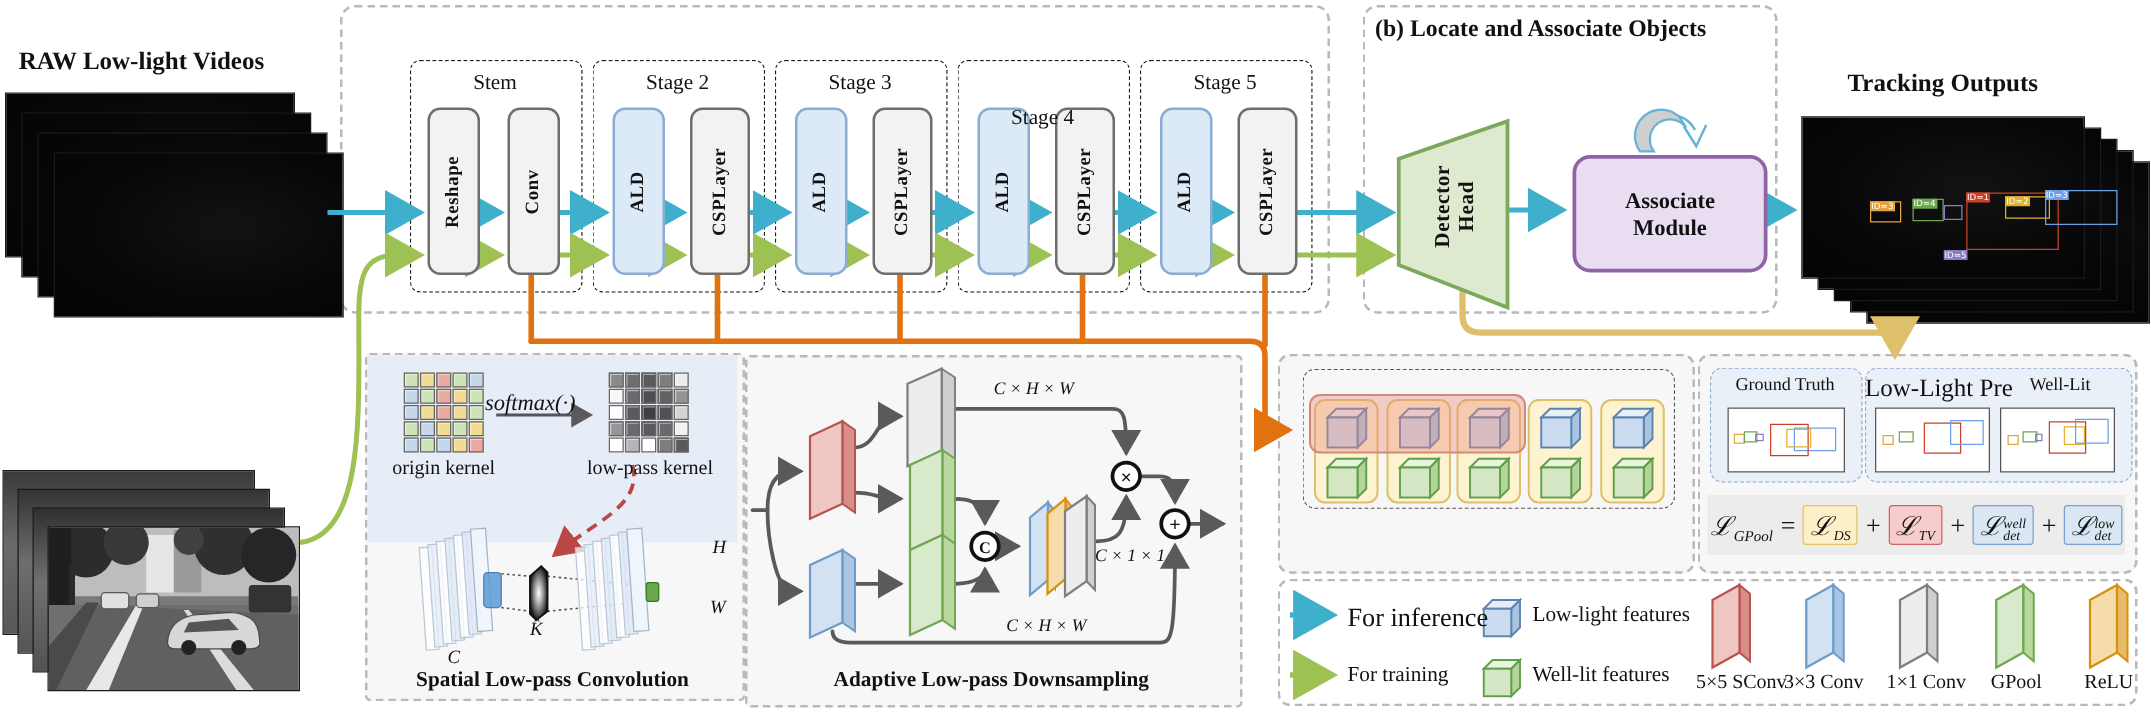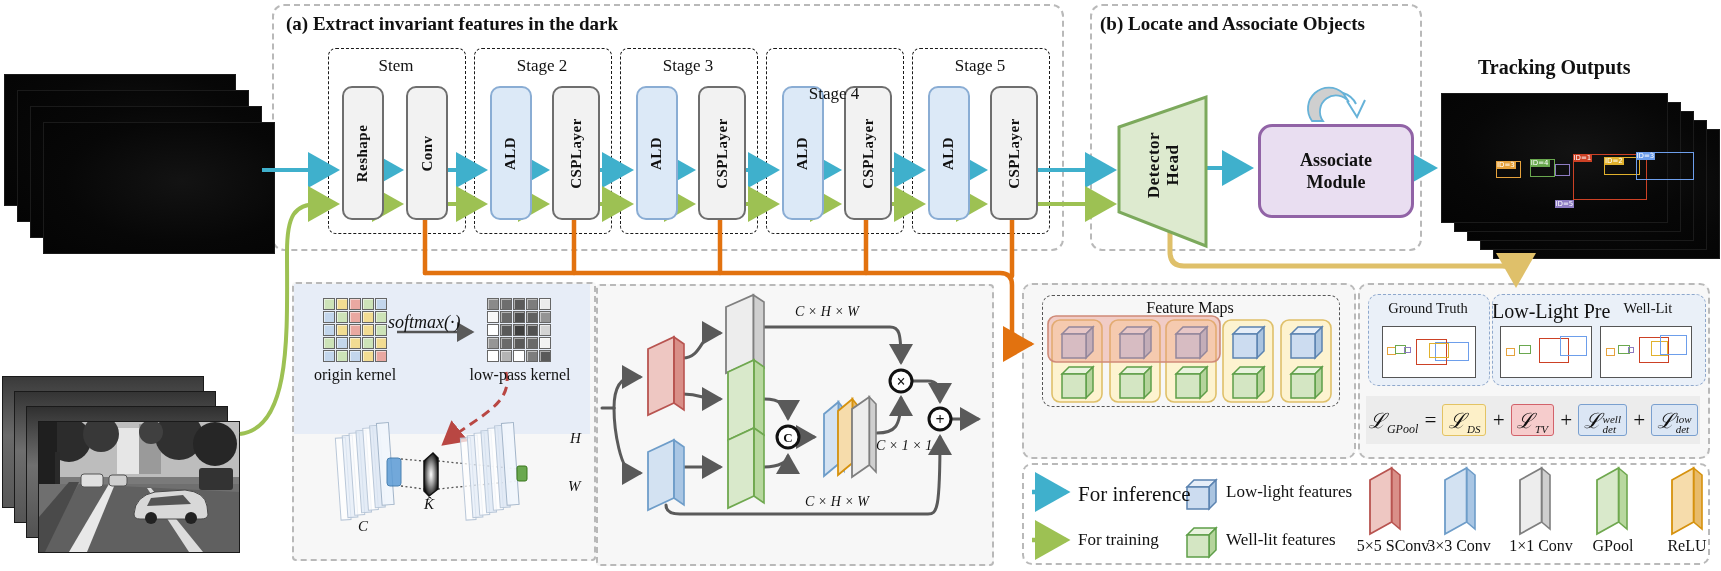--- a/index.html
+++ b/index.html
@@ -448,22 +448,22 @@
 
   <div class="dhlabel" style="left:1119px;top:110px;width:88px;height:110px;">
     <span class="vlabel"><span>Detector</span><br>
     <span>Head</span></span>
   </div>
   <div class="amod" style="left:1258px;top:124px;width:150px;height:88px;">
     <span>Associate</span>
     <span>Module</span>
   </div>
 
+  <div class="bigtitle" style="left:15px;top:38px;">RAW Low-light Videos</div>
   <div class="bigtitle" style="left:1478px;top:56px;">Tracking Outputs</div>
-  <div class="ptitle" style="left:286px;top:13px;">(a) Extract invariant features in the dark</div>
   <div class="ptitle" style="left:1100px;top:13px;">(b) Locate and Associate Objects</div>
 
   <div class="kgrid" style="left:323px;top:298px;" id="origin-grid">
       <div class="kcell" style="background: rgb(205, 227, 184);"></div>
       <div class="kcell" style="background: rgb(242, 220, 146);"></div>
       <div class="kcell" style="background: rgb(233, 168, 161);"></div>
       <div class="kcell" style="background: rgb(205, 227, 184);"></div>
       <div class="kcell" style="background: rgb(195, 214, 236);"></div>
       <div class="kcell" style="background: rgb(195, 214, 236);"></div>
       <div class="kcell" style="background: rgb(205, 227, 184);"></div>
@@ -513,26 +513,27 @@
       <div class="kcell" style="background: rgb(125, 125, 125);"></div>
       <div class="kcell" style="background: rgb(90, 90, 90);"></div>
     </div>
   <div class="lbl ital" style="left:388px;top:312px;font-size:18px;">softmax(·)</div>
   <div class="lbl" style="left:300px;top:366px;width:110px;text-align:center;font-size:16px;">origin kernel</div>
   <div class="lbl" style="left:458px;top:366px;width:124px;text-align:center;font-size:16px;">low-pass kernel</div>
   <div class="lbl ital" style="left:424px;top:496px;font-size:15px;">K̂</div>
   <div class="lbl ital" style="left:358px;top:518px;font-size:15px;">C</div>
   <div class="lbl ital" style="left:570px;top:430px;font-size:15px;">H</div>
   <div class="lbl ital" style="left:568px;top:478px;font-size:15px;">W</div>
+  <div class="lbl center" style="left:292px;top:534px;width:300px;font-weight:bold;font-size:17px;">Spatial Low-pass Convolution</div>
 
   <div class="lbl ital" style="left:795px;top:304px;font-size:14px;">C × H × W</div>
   <div class="lbl ital" style="left:876px;top:438px;font-size:14px;">C × 1 × 1</div>
   <div class="lbl ital" style="left:805px;top:494px;font-size:14px;">C × H × W</div>
-
-  <div class="lbl center" style="left:1042px;top:299px;width:296px;font-size:16px;">Feature Maps</div>
+  <div class="lbl center" style="left:596px;top:534px;width:394px;font-weight:bold;font-size:17px;">Adaptive Low-pass Downsampling</div>
+
 
   <div class="lbl center" style="left:1368px;top:300px;width:120px;font-size:14.5px;">Ground Truth</div>
   <div class="lbl center" style="left:1492px;top:300px;width:106px;font-size:20px;">Low-Light Pre</div>
   <div class="lbl center" style="left:1598px;top:300px;width:100px;font-size:14.5px;">Well-Lit</div>
   <div class="minframe" id="gt-frame" style="left:1382px;top:326px;width:92px;height:50px;">
       <div class="mbox" style="left: 4%; top: 40%; width: 10%; height: 16%; border: 1.5px solid rgb(230, 162, 60);"></div>
       <div class="mbox" style="left: 13%; top: 36%; width: 12%; height: 18%; border: 1.5px solid rgb(106, 168, 79);"></div>
       <div class="mbox" style="left: 23%; top: 40%; width: 7%; height: 12%; border: 1.5px solid rgb(142, 124, 195);"></div>
       <div class="mbox" style="left: 57%; top: 30%; width: 36%; height: 38%; border: 1.5px solid rgb(109, 158, 235);"></div>
       <div class="mbox" style="left: 36%; top: 24%; width: 34%; height: 52%; border: 1.5px solid rgb(204, 65, 37);"></div>

